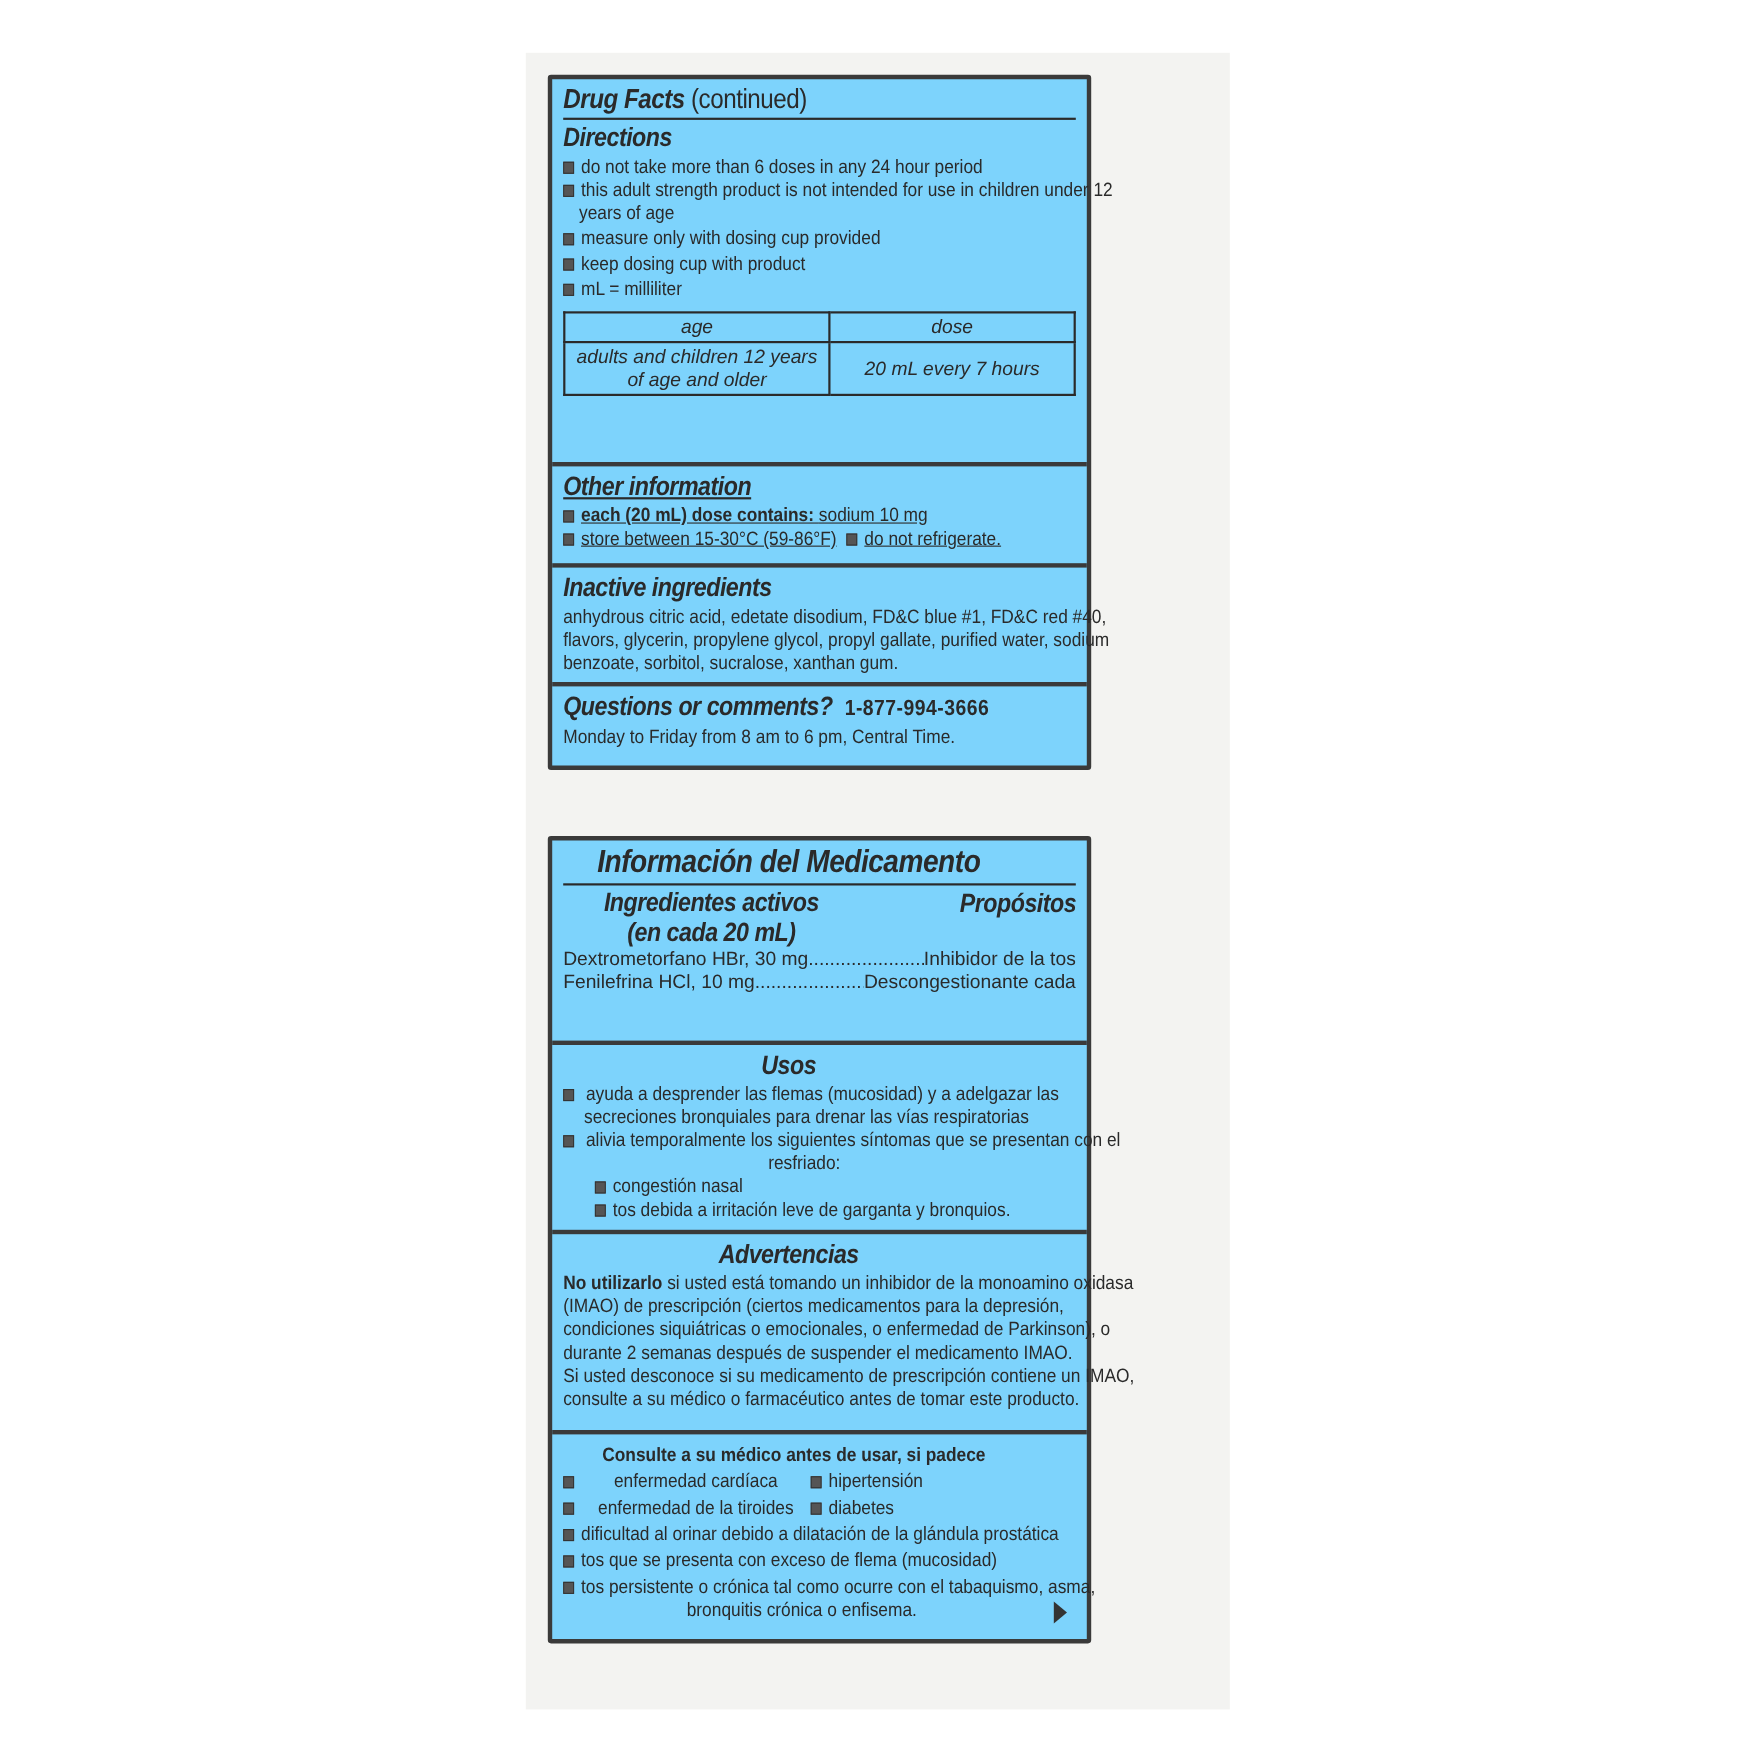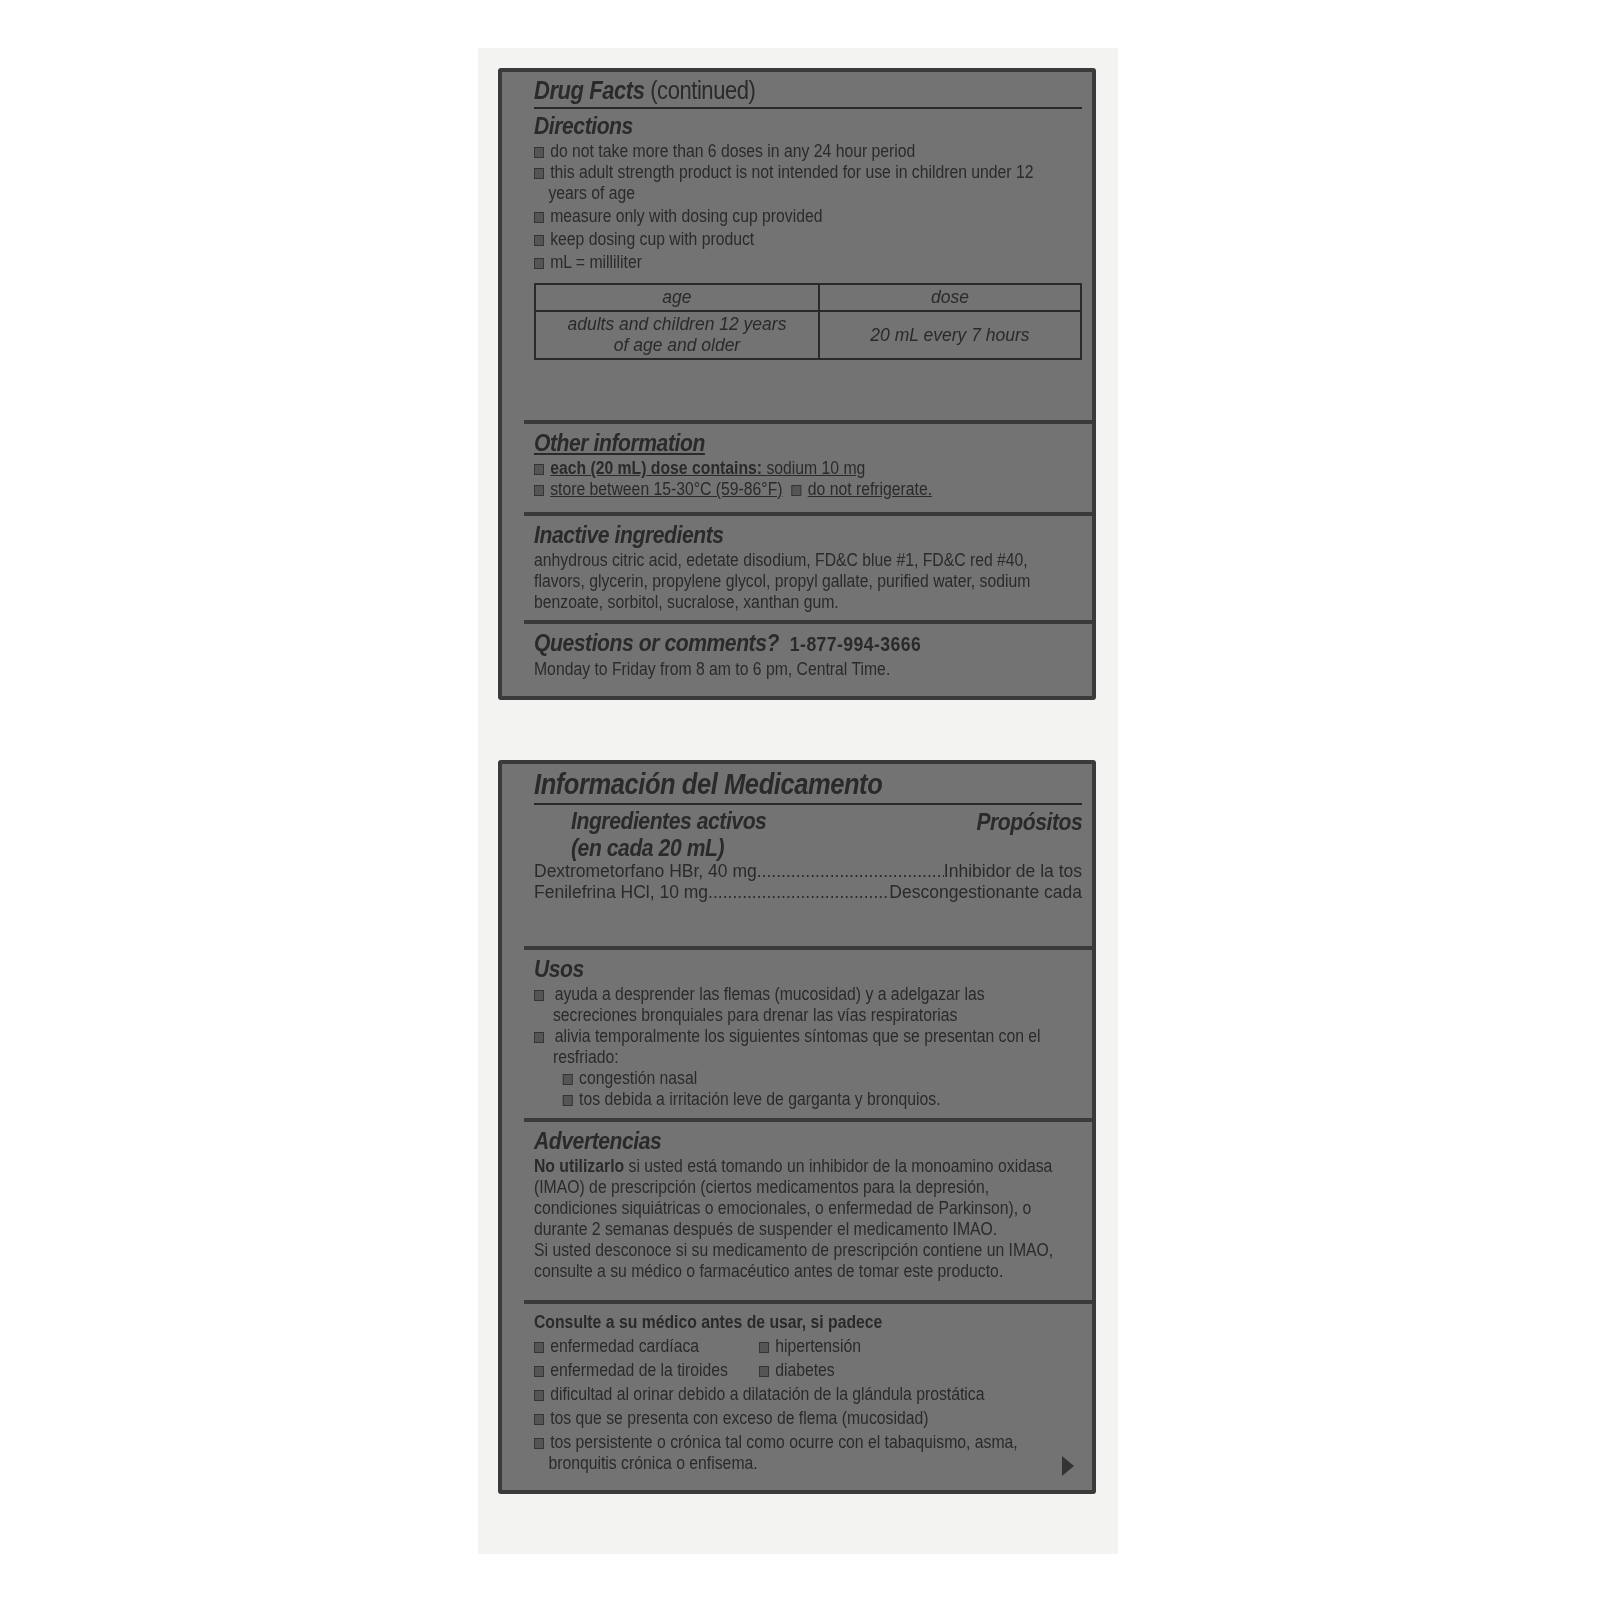--- a/index.html
+++ b/index.html
@@ -1,18 +1,18 @@
 <!DOCTYPE html>
 <html><head>
 <meta charset="utf-8">
 <style>
   html, body { margin:0; padding:0; }
   body { width:1600px; height:1600px; background:#ffffff; position:relative; font-family:"Liberation Sans", sans-serif; color:#2a2a2a; }
   .card { position:absolute; left:478px; top:48px; width:640px; height:1506px; background:#f3f3f1; }
-  .panel { position:absolute; left:20px; width:598px; border:4px solid #3a3a3a; border-radius:3px; background:#737373; box-sizing:border-box;padding-left:22px; }
+  .panel { position:absolute; left:20px; width:494px; border:4px solid #3a3a3a; border-radius:3px; background:#7dd3fc; box-sizing:border-box; }
   .sec { border-bottom:4px solid #3a3a3a; padding:4px 10px 6px 10px; box-sizing:border-box; }
   .sec:last-child { border-bottom:none; }
   .h1 { font-style:italic; font-weight:bold; font-size:25px; letter-spacing:-0.5px; transform:scaleX(0.88); transform-origin:left; white-space:nowrap; color:#2a2a2a; }
   .h2 { font-style:italic; font-weight:bold; font-size:24px; letter-spacing:-0.5px; transform:scaleX(0.88); transform-origin:left; white-space:nowrap; color:#2a2a2a; line-height:30px;}
   .cont { font-weight:normal; font-style:normal; }
   .rule { border-top:2px solid #2a2a2a; margin:2px 0 2px 0; }
   .t { font-size:17.5px; line-height:21px; transform:scaleX(0.9); transform-origin:left; white-space:nowrap; }
   .li { display:flex; align-items:flex-start; }
   .bul { display:inline-block; width:9px; height:9px; background:#555; border:1px solid #333; margin:6px 7px 0 0; flex:none; }
   .indent { padding-left:16px; }
@@ -91,33 +91,33 @@
       <div class="t">anhydrous citric acid, edetate disodium, FD&amp;C blue #1, FD&amp;C red #40,</div>
       <div class="t">flavors, glycerin, propylene glycol, propyl gallate, purified water, sodium</div>
       <div class="t">benzoate, sorbitol, sucralose, xanthan gum.</div>
     </div>
     <div class="sec" style="height:72px;">
       <div class="h2"><span>Questions or comments?</span>&nbsp; <span style="font-style:normal; font-size:20px; letter-spacing:0.5px">1-877-994-3666</span></div>
       <div class="t">Monday to Friday from 8 am to 6 pm, Central Time.</div>
     </div>
   </div>
 
-  <div class="panel" style="top:712px; height:734px;">
+  <div class="panel" style="top:712px; height:734px;text-align:center;">
     <div class="sec" style="height:186px;">
       <div class="h1" style="font-size:29px">Información del Medicamento</div>
       <div class="rule"></div>
       <div class="row2">
         <div class="h2" style="line-height:27px">
             <div>Ingredientes activos</div>
             <div>(en cada 20 mL)</div>
           </div>
         <div class="h2" style="transform-origin:right">Propósitos</div>
       </div>
       <div class="dotrow">
-          <span>Dextrometorfano HBr, 40 mg</span>
+          <span>Dextrometorfano HBr, 30 mg</span>
           <span class="fill"></span>
           <span>Inhibidor de la tos</span>
         </div>
       <div class="dotrow">
           <span>Fenilefrina HCl, 10 mg</span>
           <span class="fill"></span>
           <span>Descongestionante cada</span>
         </div>
     </div>
     <div class="sec" style="height:172px;">

